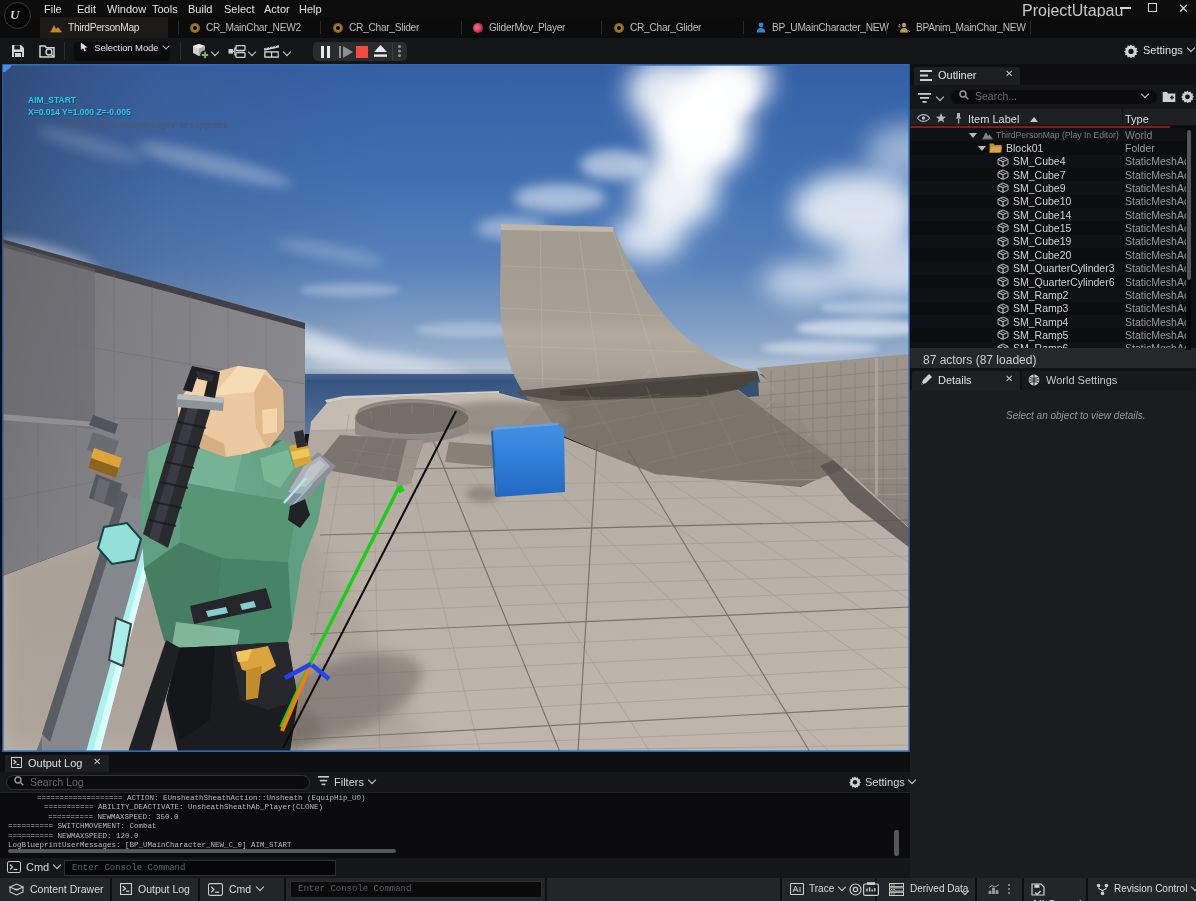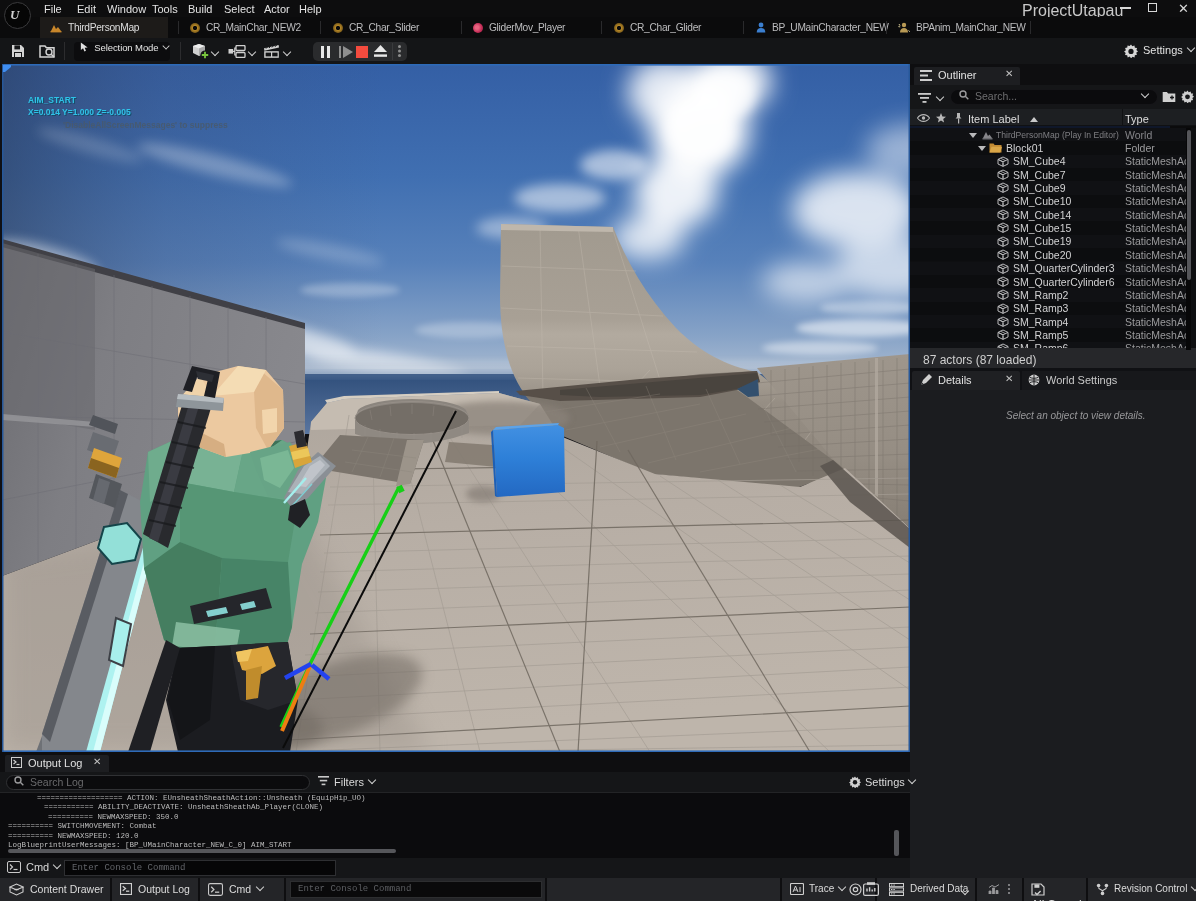--- a/index.html
+++ b/index.html
@@ -479,21 +479,21 @@
 
     <rect x="2.5" y="64.5" width="907" height="687" fill="none" stroke="#23497e" stroke-width="1"></rect>
     <rect x="2" y="64" width="908" height="1.6" fill="#2e6ab8"></rect>
     <rect x="2" y="750.4" width="908" height="1.6" fill="#2e6ab8"></rect>
     <rect x="2" y="64" width="1.5" height="688" fill="#27589a"></rect>
     <rect x="908.5" y="64" width="1.5" height="688" fill="#27589a"></rect>
     <path d="M3,65 h8 v2 l-6,5 h-2 Z" fill="#3f8df0"></path>
   </svg>
 </div>
 
-<div class="abs" style="left:910px;top:64px;width:260px;height:814px;background:#0f172a;">
+<div class="abs" style="left:910px;top:64px;width:260px;height:814px;background:#7f1d1d;">
   <div id="rightpanel" style="position:relative;width:286px;height:814px;">
     <style>
       .orow{position:absolute;left:0;width:281px;height:13.35px;display:flex;align-items:center;font-size:10.5px;color:#d2d2d3;overflow:hidden;white-space:nowrap;}
       .orow .lbl{flex:0 0 auto;}
       .orow .typ{position:absolute;left:215px;color:#9b9b9d;}
       .orow .lbl{white-space:nowrap;}
       .otab{position:absolute;display:flex;align-items:center;font-size:11px;}
     </style>
 
     <div class="abs" style="left:0;top:0;width:286px;height:21px;background:#0e0e10;"></div>

